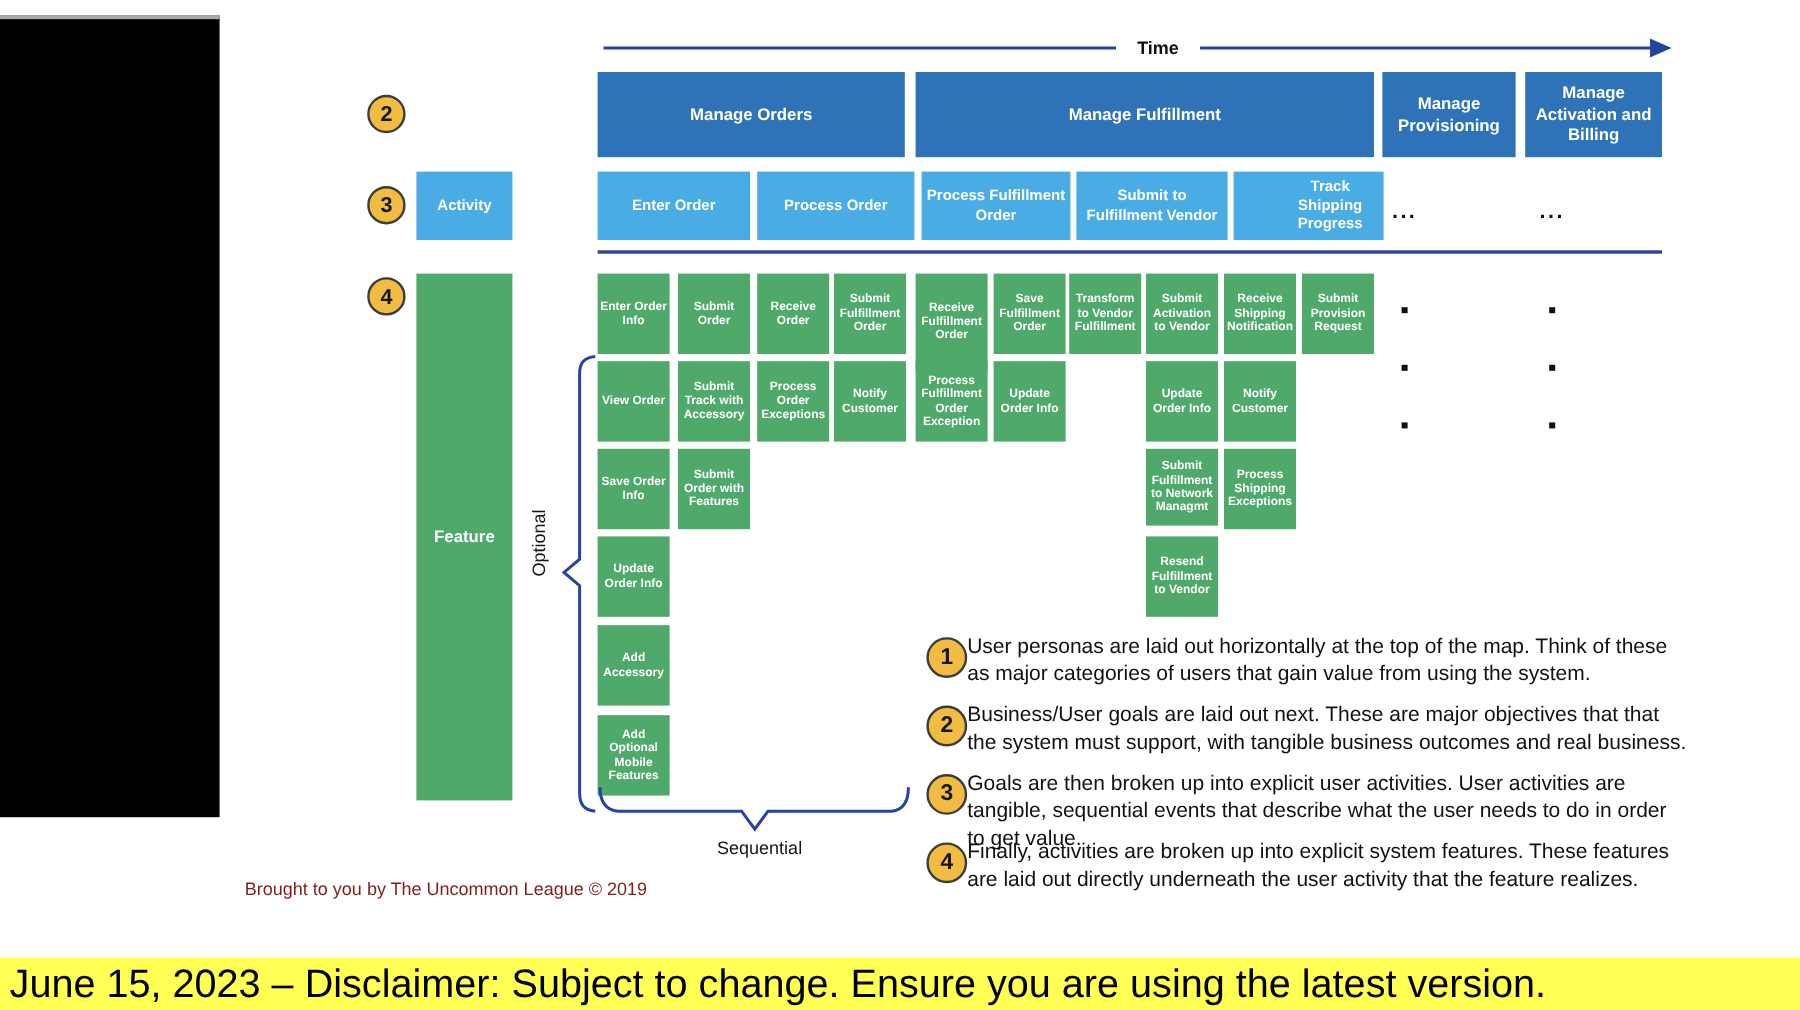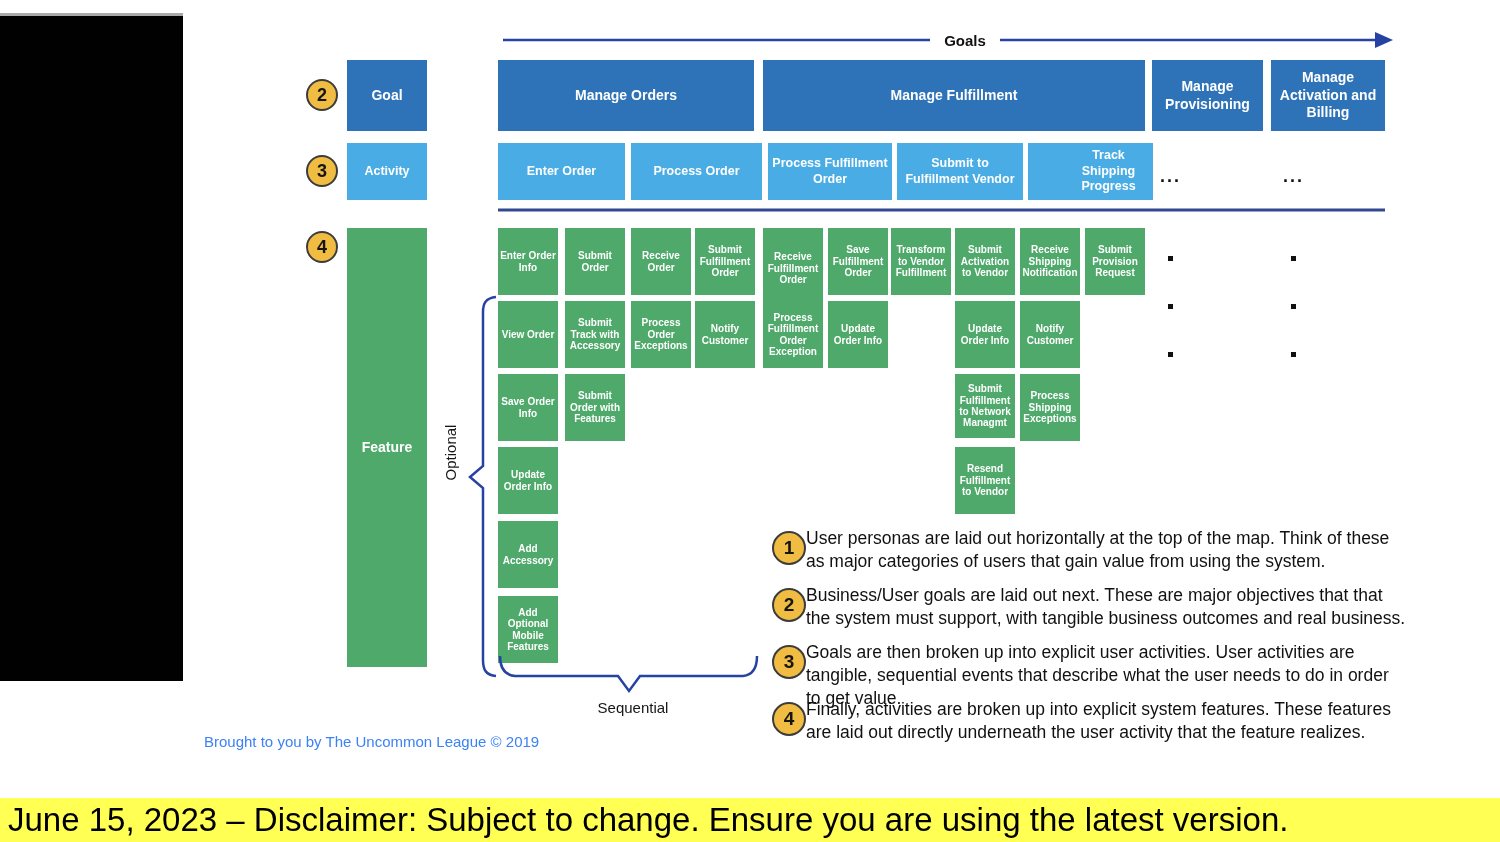--- a/index.html
+++ b/index.html
@@ -32,48 +32,47 @@
   #optional-label{left:416px; top:444px; width:68px; text-align:center; transform:rotate(-90deg);}
   #sequential-label{left:593px; top:699px; width:80px; text-align:center;}
 
   .ann-row{position:absolute; left:772px; display:flex; align-items:flex-start;}
   .ann-circle{width:34px; height:34px; border-radius:50%; flex:0 0 34px;
        background:var(--circle-yellow); border:2px solid #3c3c3c; color:#151515;
        display:flex; align-items:center; justify-content:center; font-weight:bold;
        font-size:19px; margin-top:4px; box-sizing:border-box;}
   .ann-text{width:600px; color:#111; font-size:17.5px; line-height:23px;}
 
-  #credit{position:absolute; left:204px; top:733px; color:#3b82f6; font-size:15px;}
+  #credit{position:absolute; left:204px; top:733px; color:#7f1d1d; font-size:15px;}
 
   #disclaimer-bar{position:absolute; left:0; top:798px; width:1500px; height:44px;
        background:var(--disclaimer-yellow); color:#000; font-size:33px;
        display:flex; align-items:center; padding-left:8px; box-sizing:border-box; white-space:nowrap;}
 </style>
 </head>
 <body>
 
 <div id="stage">
 
   <div id="black-panel"></div>
 
   <svg id="brace-svg" width="1500" height="842" viewBox="0 0 1500 842">
     <line x1="503" y1="40" x2="1378" y2="40" stroke="#2743A2" stroke-width="2.5"></line>
     <polygon points="1375,32 1393,40 1375,48" fill="#2743A2"></polygon>
     <line x1="498" y1="210" x2="1385" y2="210" stroke="#33498F" stroke-width="3"></line>
     <path d="M 496,297 C 486,298 483,303 483,312 L 483,466 L 470,477 L 483,488 L 483,660 C 483,670 486,675 496,676" fill="none" stroke="#2743A2" stroke-width="2.5"></path>
     <path d="M 500,656 C 500,668 505,675 515,676 L 618,676 L 629,691 L 640,676 L 743,676 C 753,675 757,668 757,656" fill="none" stroke="#2743A2" stroke-width="2.5"></path>
   </svg>
 
-  <div class="time-label">Goals</div>
+  <div class="time-label">Time</div>
 
   <div class="step-circle" style="left:306px; top:79px;">2</div>
   <div class="step-circle" style="left:306px; top:155px;">3</div>
   <div class="step-circle" style="left:306px; top:231px;">4</div>
 
-  <div class="box goal-box" style="left:347px; top:60px;  width:80px; height:71px;">Goal</div>
   <div class="box activity-box" style="left:347px; top:143px; width:80px; height:57px;">Activity</div>
   <div class="box feature-cell" style="left:347px; top:228px; width:80px; height:439px; font-size:14px;">Feature</div>
 
   <div id="goal-row">
       <div class="box goal-box" style="left: 498px; top: 60px; width: 256px; height: 71px;">Manage Orders</div>
       <div class="box goal-box" style="left: 763px; top: 60px; width: 382px; height: 71px;">Manage Fulfillment</div>
       <div class="box goal-box" style="left: 1152px; top: 60px; width: 111px; height: 71px;">Manage Provisioning</div>
       <div class="box goal-box" style="left: 1271px; top: 60px; width: 114px; height: 71px;">Manage Activation and Billing</div>
     </div>
   <div id="activity-row">

